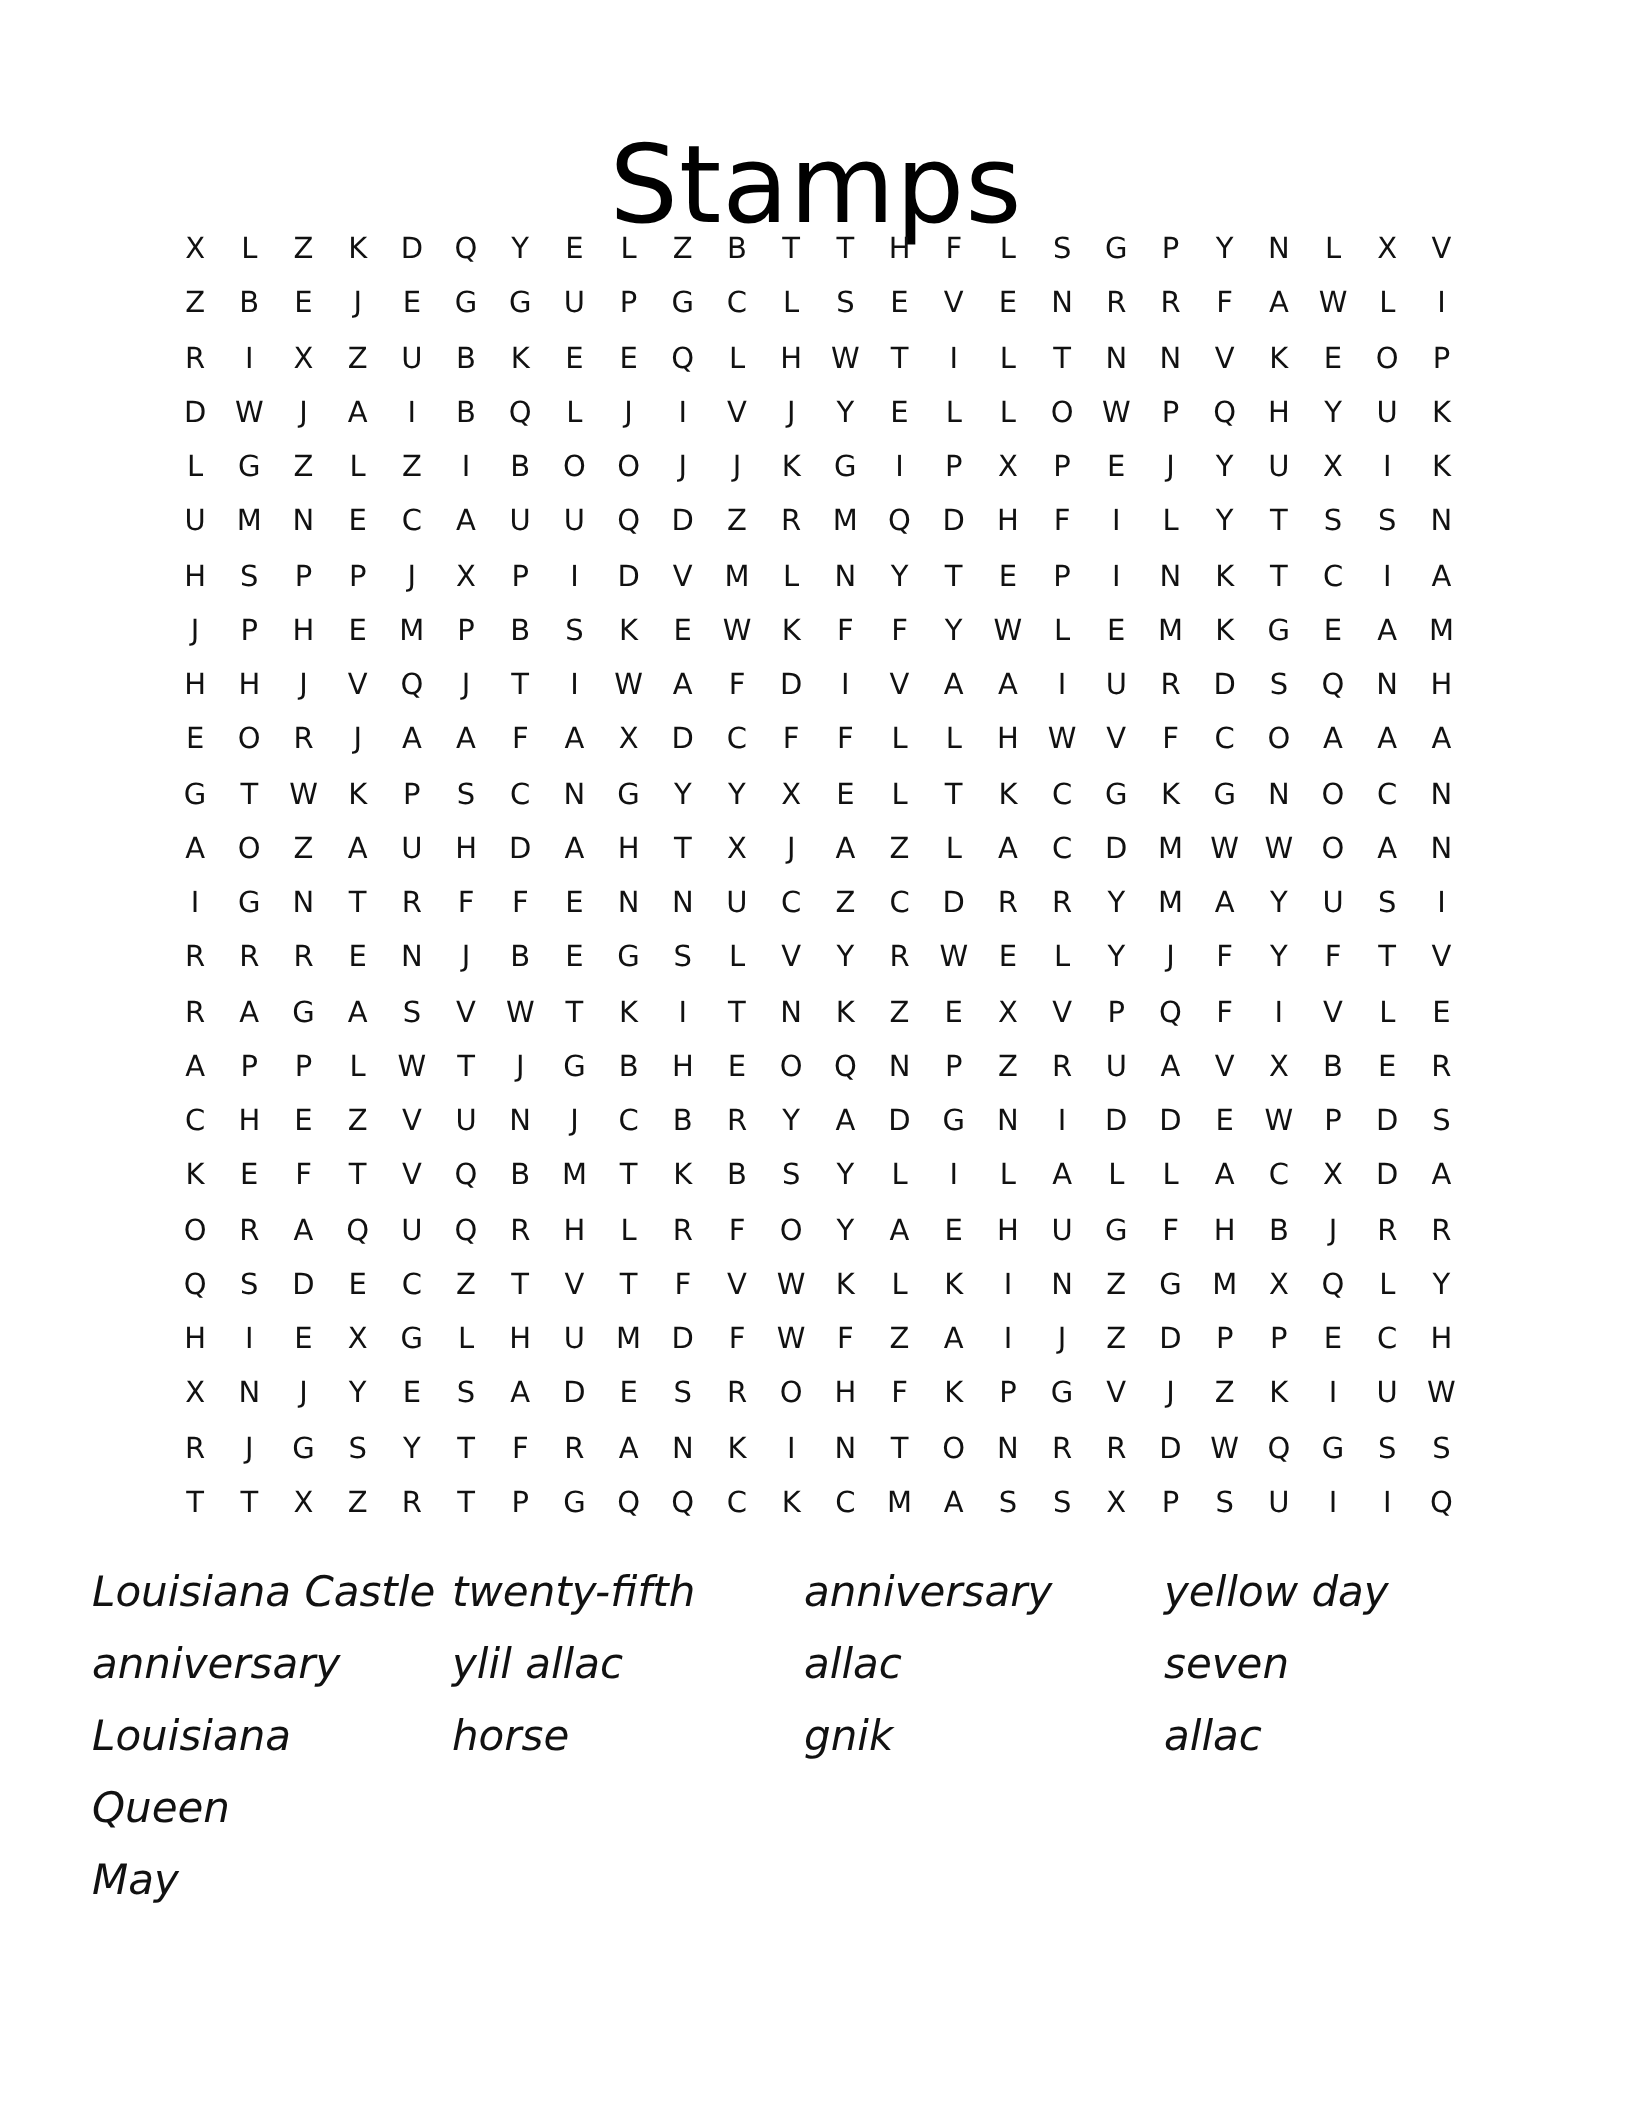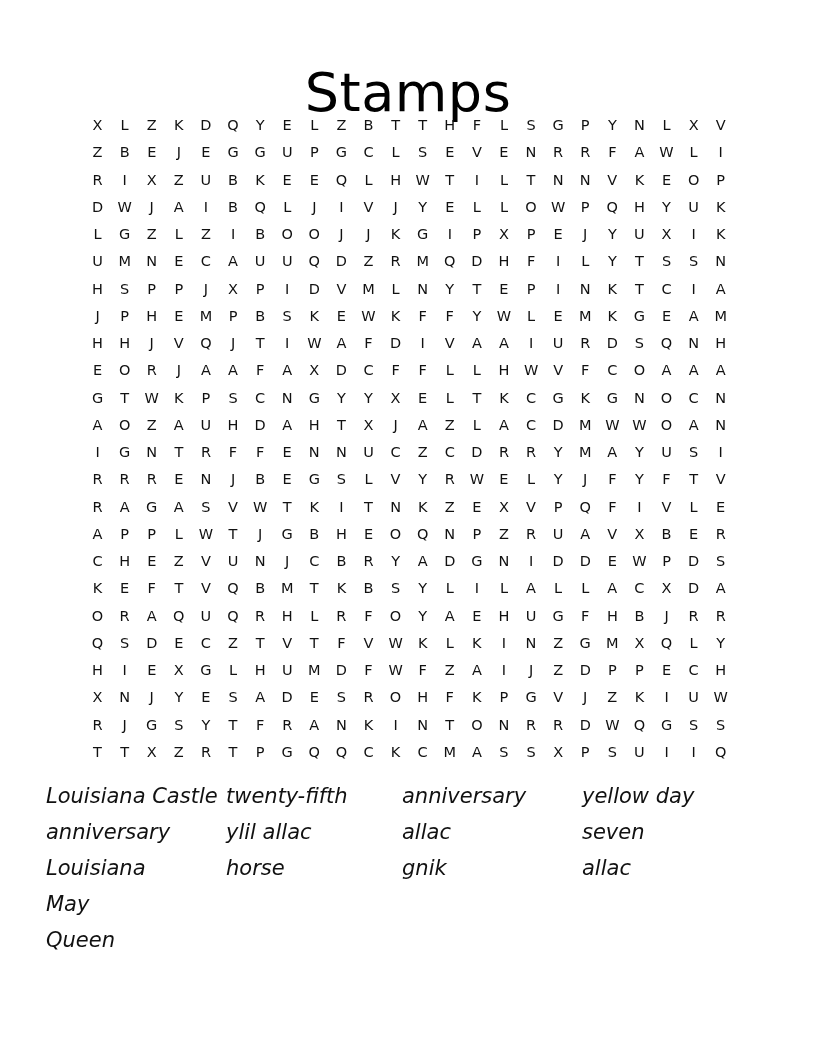--- a/index.html
+++ b/index.html
@@ -665,22 +665,22 @@
       <div class="grid-cell">I</div>
       <div class="grid-cell">I</div>
       <div class="grid-cell">Q</div>
     </div>
 
   <div id="word-list">
       <div class="word-column">
         <div class="word-item">Louisiana Castle</div>
         <div class="word-item">anniversary</div>
         <div class="word-item">Louisiana</div>
+        <div class="word-item">Queen</div>
         <div class="word-item">May</div>
-        <div class="word-item">Queen</div>
       </div>
       <div class="word-column">
         <div class="word-item">twenty-fifth</div>
         <div class="word-item">ylil allac</div>
         <div class="word-item">horse</div>
       </div>
       <div class="word-column">
         <div class="word-item">anniversary</div>
         <div class="word-item">allac</div>
         <div class="word-item">gnik</div>

